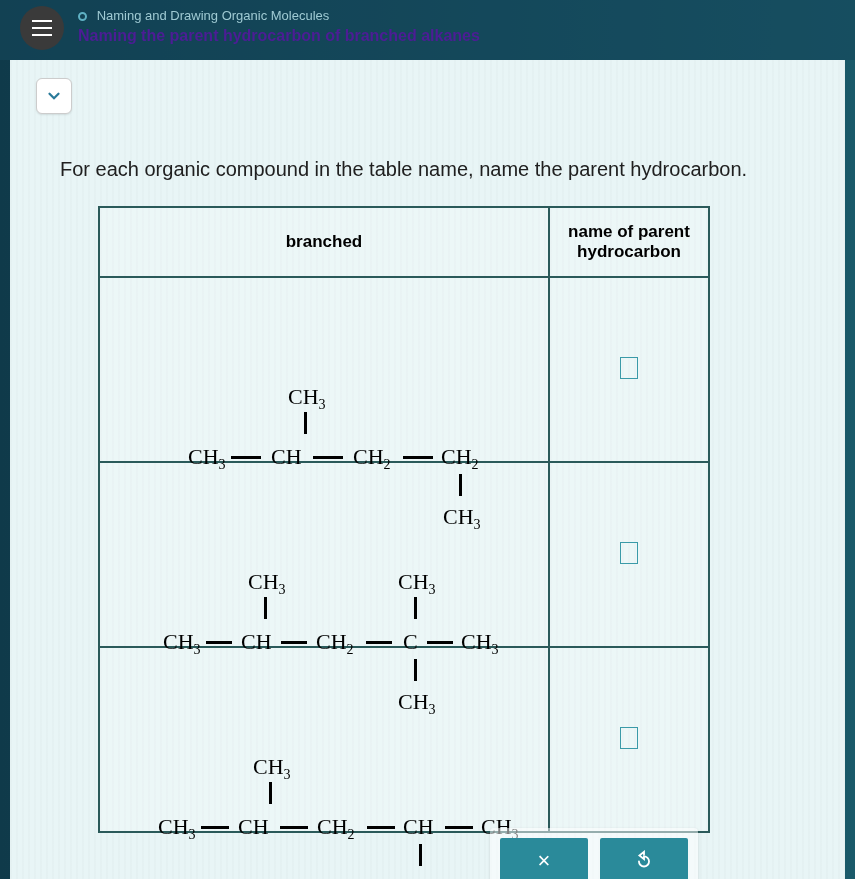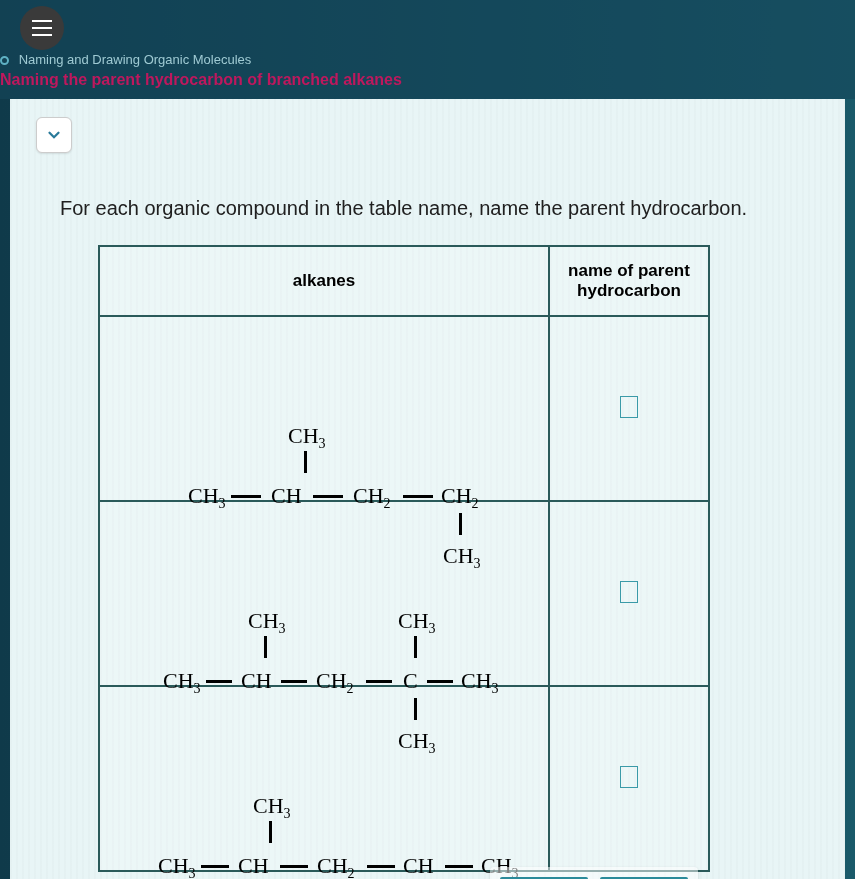--- a/index.html
+++ b/index.html
@@ -10,21 +10,20 @@
     min-height: 879px;
     width: 855px;
     overflow: hidden;
   }
   .header {
     background: rgba(20, 70, 90, 0.6);
     padding: 6px 0 10px 0;
     color: #d0e8ef;
     display: flex;
     align-items: flex-start;
-    flex-direction: column;
   }
   .menu-btn {
     width: 44px;
     height: 44px;
     background: #3a3a3a;
     border-radius: 50%;
     margin: 0 14px 0 20px;
     display: flex;
     flex-direction: column;
     justify-content: center;
@@ -37,21 +36,21 @@
   }
   .header-text { padding-top: 2px; }
   .breadcrumb {
     font-size: 13px; color: #9fcad3;
   }
   .breadcrumb .dot {
     display:inline-block; width:9px; height:9px; border-radius:50%;
     border: 2px solid #5fb1c4; margin-right:6px; vertical-align:middle;
   }
   .title {
-    font-weight: bold; color: #be185d; font-size: 16px; margin-top: 4px;
+    font-weight: bold; color: #4c1d95; font-size: 16px; margin-top: 4px;
   }
   .content-wrap {
     background: #e8f5f6;
     margin: 0 10px;
     position: relative;
     min-height: 830px;
     padding-top: 0;
     background-image: repeating-linear-gradient(90deg, rgba(0,0,0,0.015) 0 2px, transparent 2px 6px);
   }
   .collapse-btn {
@@ -154,21 +153,21 @@
     <svg viewBox="0 0 24 24">
       <path d="M6 9l6 6 6-6" stroke="#2a7a9a" stroke-width="3" fill="none" stroke-linecap="round"></path>
     </svg>
   </div>
 
   <div class="instruction">For each organic compound in the table name, name the parent hydrocarbon.</div>
 
   <table class="tbl">
     <tbody>
         <tr>
-      <th class="col-compound">alkanes</th>
+      <th class="col-compound">branched</th>
       <th class="col-name" style="white-space:pre-line;border-radius:11px;">name of parent
 hydrocarbon</th>
     </tr>
 
     <tr>
       <td class="compound-cell">
         <div class="struc">
           <span class="el" style="left:185px; top:14px;"><span>CH</span><span class="sub3">3</span></span>
           <div class="vb" style="left:201px; top:42px; height:22px;"></div>
           <span class="el" style="left:85px; top:74px;">CH<span class="sub3">3</span></span>

